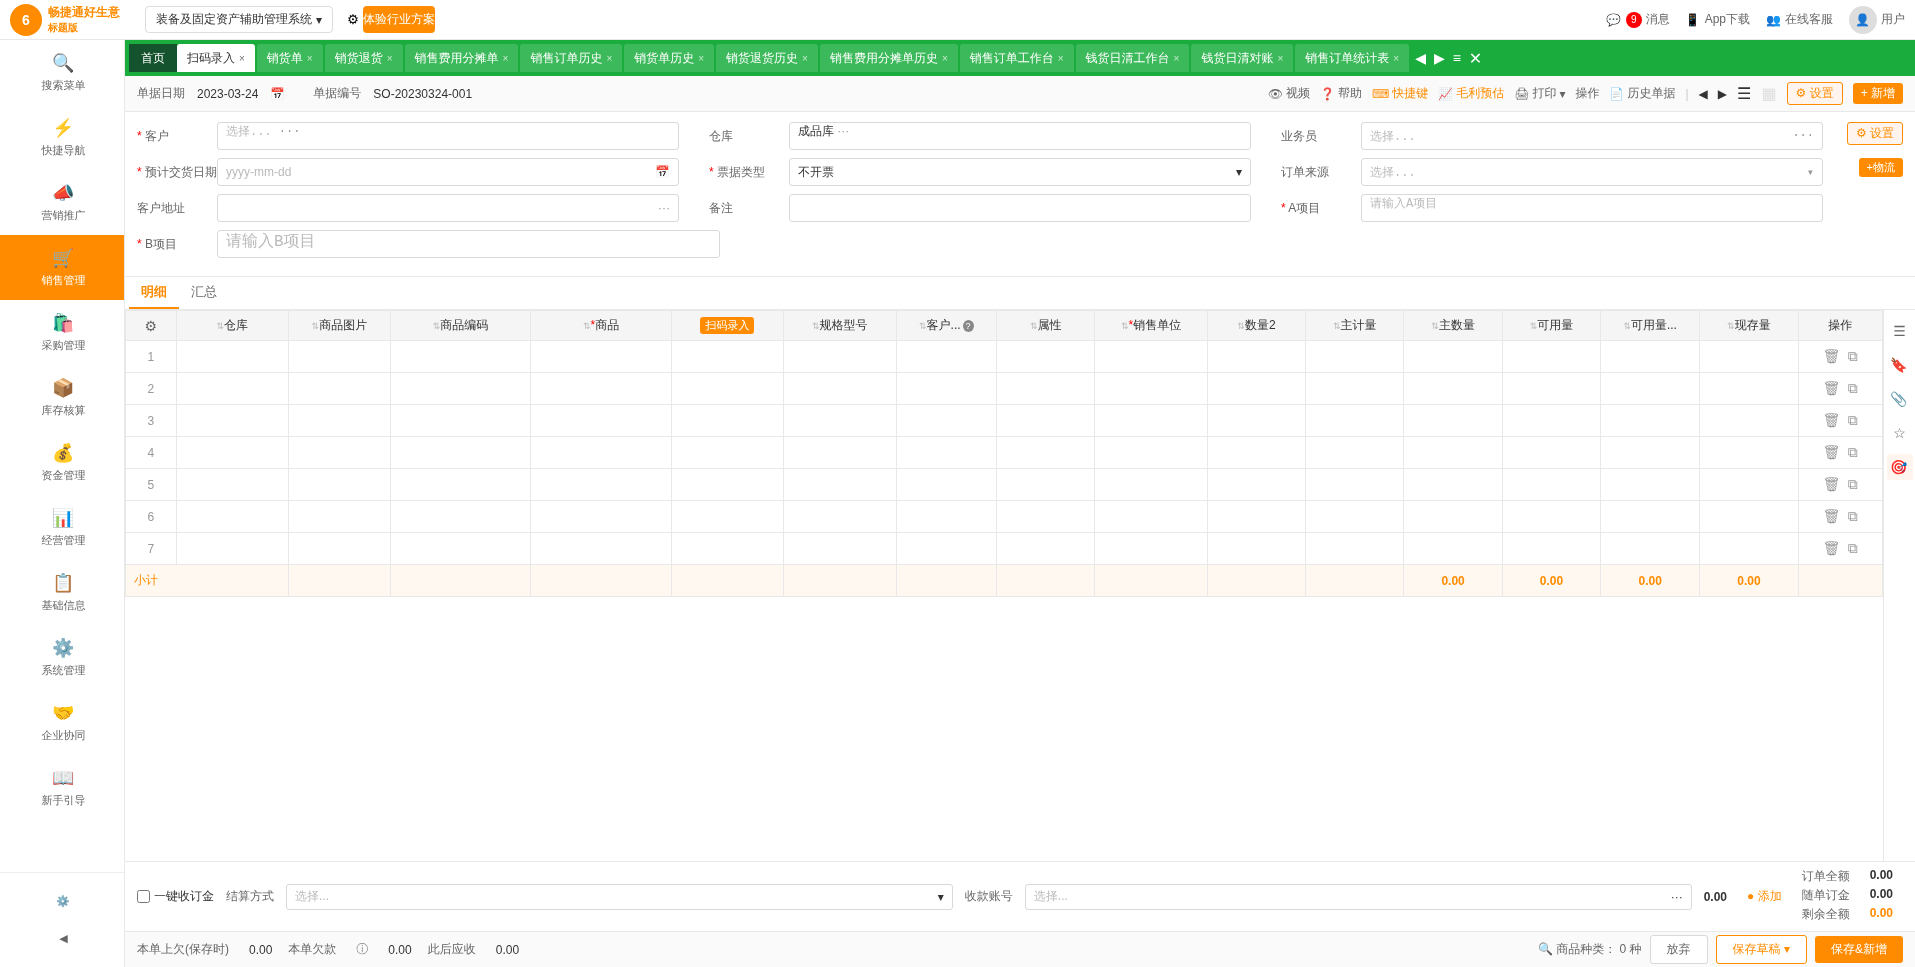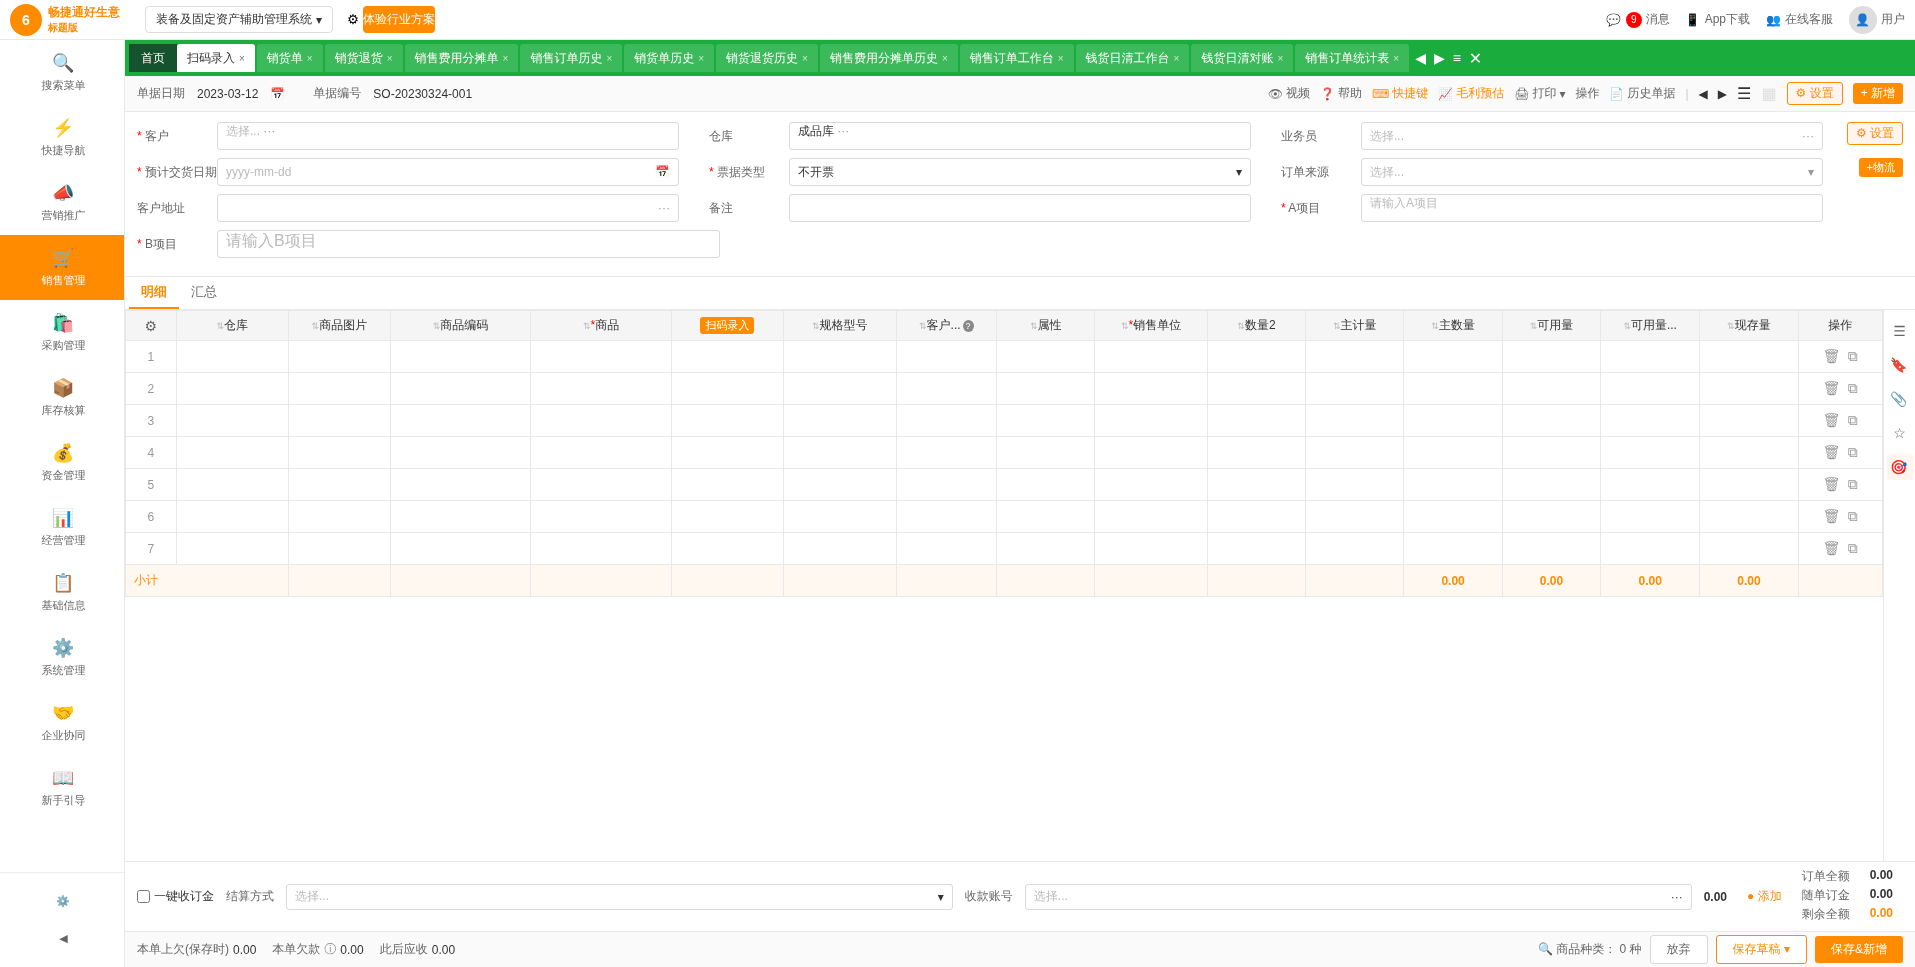--- a/index.html
+++ b/index.html
@@ -53,21 +53,21 @@
     .btn-setting { background: #fff5ee; border: 1px solid #ff8c00; color: #ff8c00; border-radius: 3px; padding: 2px 8px; font-size: 12px; cursor: pointer; }
     .btn-add { background: #ff8c00; color: white; border: none; border-radius: 3px; padding: 2px 8px; font-size: 12px; cursor: pointer; }
 
     
     .form-area { padding: 10px 12px; border-bottom: 1px solid #e8e8e8; }
     .form-row { display: flex; align-items: flex-start; margin-bottom: 8px; gap: 0; }
     .form-field { display: flex; align-items: center; flex: 1; min-width: 0; }
     .form-label { color: #666; font-size: 12px; white-space: nowrap; min-width: 80px; }
     .form-label.required::before { content: '* '; color: #f00; }
     .form-input { flex: 1; height: 28px; border: 1px solid #d9d9d9; border-radius: 3px; padding: 0 8px; font-size: 12px; color: #333; background: white; min-width: 0; }
-    .form-input.placeholder-text { color: #bbb; }
+    .form-input.placeholder-text { color: #bbb; font-family: Liberation Mono, monospace; }
     .form-select { display: flex; align-items: center; flex: 1; height: 28px; border: 1px solid #d9d9d9; border-radius: 3px; padding: 0 8px; font-size: 12px; background: white; cursor: pointer; justify-content: space-between; }
     .form-field-separator { width: 30px; }
 
     
     .detail-tabs { display: flex; padding: 0 4px; border-bottom: 1px solid #e8e8e8; }
     .detail-tab { padding: 6px 12px; font-size: 13px; cursor: pointer; color: #666; border-bottom: 2px solid transparent; }
     .detail-tab.active { color: #ff8c00; border-bottom-color: #ff8c00; font-weight: bold; }
 
     
     .table-container { flex: 1; overflow: auto; }
@@ -77,21 +77,21 @@
     .data-table td { border: 1px solid #e8e8e8; padding: 4px 6px; height: 32px; text-align: center; }
     .row-num { color: #999; width: 30px; }
     .action-btn { background: none; border: none; cursor: pointer; color: #999; font-size: 14px; padding: 2px; }
 
     
     .table-total-row td { background: #fff8f0; font-weight: bold; color: #ff8c00; }
     .table-total-row td.label { color: #666; font-weight: normal; }
 
     
     .bottom-bar { height: 36px; background: #fafafa; border-top: 1px solid #e8e8e8; display: flex; align-items: center; padding: 0 12px; gap: 16px; font-size: 12px; }
-    .bottom-stat { display: flex; align-items: center; gap: 4px; color: #666; text-align: right; }
+    .bottom-stat { display: flex; align-items: center; gap: 20px; color: #666; text-align: right; }
     .bottom-stat-val { color: #333; }
     .bottom-right { margin-left: auto; display: flex; align-items: center; gap: 8px; }
     .stat-label { color: #666; }
     .btn-abandon { border: 1px solid #d9d9d9; background: white; color: #666; border-radius: 3px; padding: 5px 16px; font-size: 12px; cursor: pointer; }
     .btn-save-draft { border: 1px solid #ff8c00; background: white; color: #ff8c00; border-radius: 3px; padding: 5px 16px; font-size: 12px; cursor: pointer; }
     .btn-save-new { background: #ff8c00; color: white; border: none; border-radius: 3px; padding: 5px 16px; font-size: 12px; cursor: pointer; }
 
     
     .table-container::-webkit-scrollbar { height: 8px; width: 8px; }
     .table-container::-webkit-scrollbar-track { background: #f0f0f0; }
@@ -268,21 +268,21 @@
       <button class="tab-nav-btn">◀</button>
       <button class="tab-nav-btn">▶</button>
       <button class="tab-nav-btn">≡</button>
       <button class="tab-nav-btn" style="font-size:16px;">✕</button>
     </div>
 
     <div class="page-content">
 
       <div class="page-toolbar">
         <span class="toolbar-label">单据日期</span>
-        <span class="toolbar-value">2023-03-12</span>
+        <span class="toolbar-value">2023-03-24</span>
         <span class="toolbar-btn">📅</span>
         <span class="toolbar-label" style="margin-left:16px;">单据编号</span>
         <span class="toolbar-value">SO-20230324-001</span>
         <div class="toolbar-right">
           <div class="toolbar-btn">
             <span>👁</span>
             <span>视频</span>
           </div>
           <div class="toolbar-btn">
             <span>❓</span>

